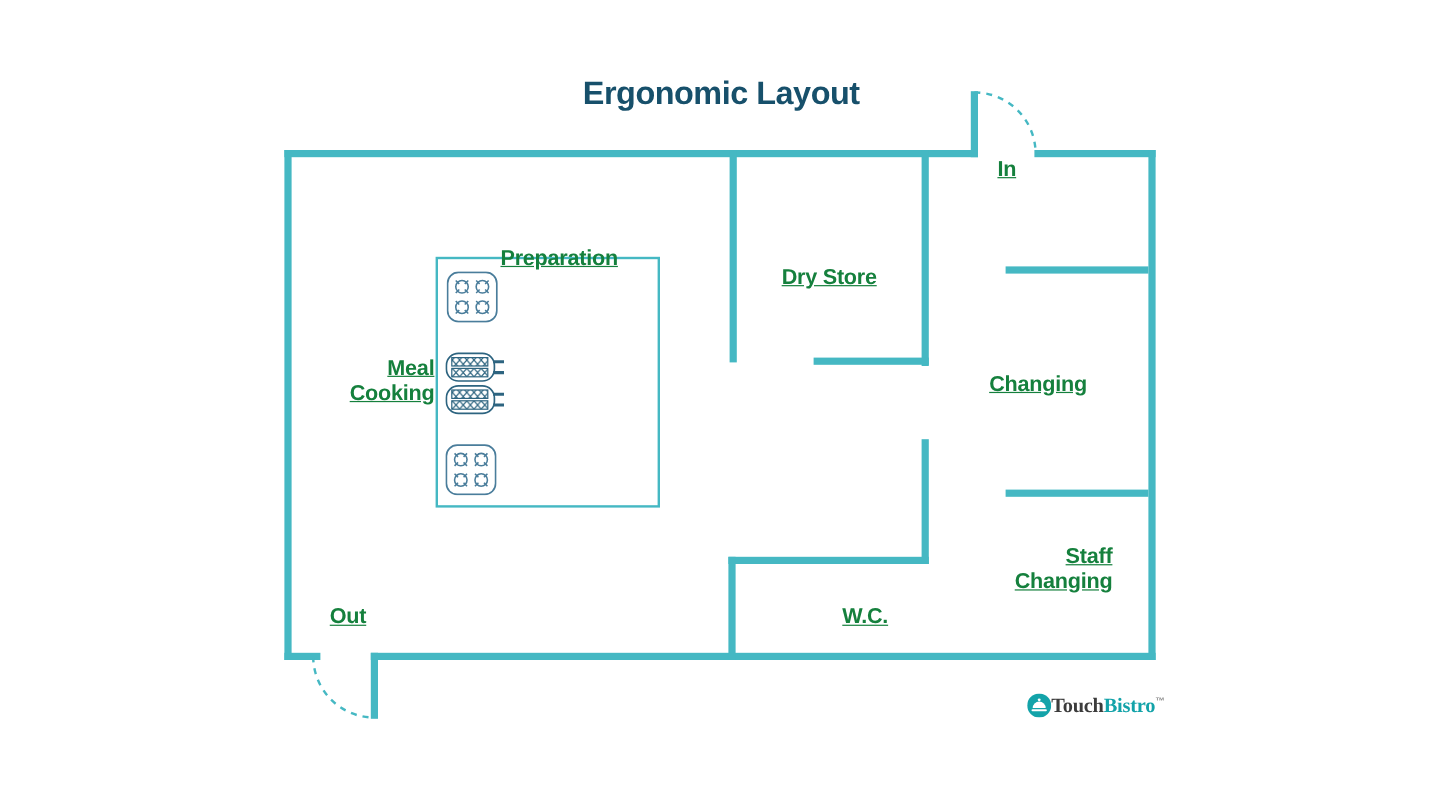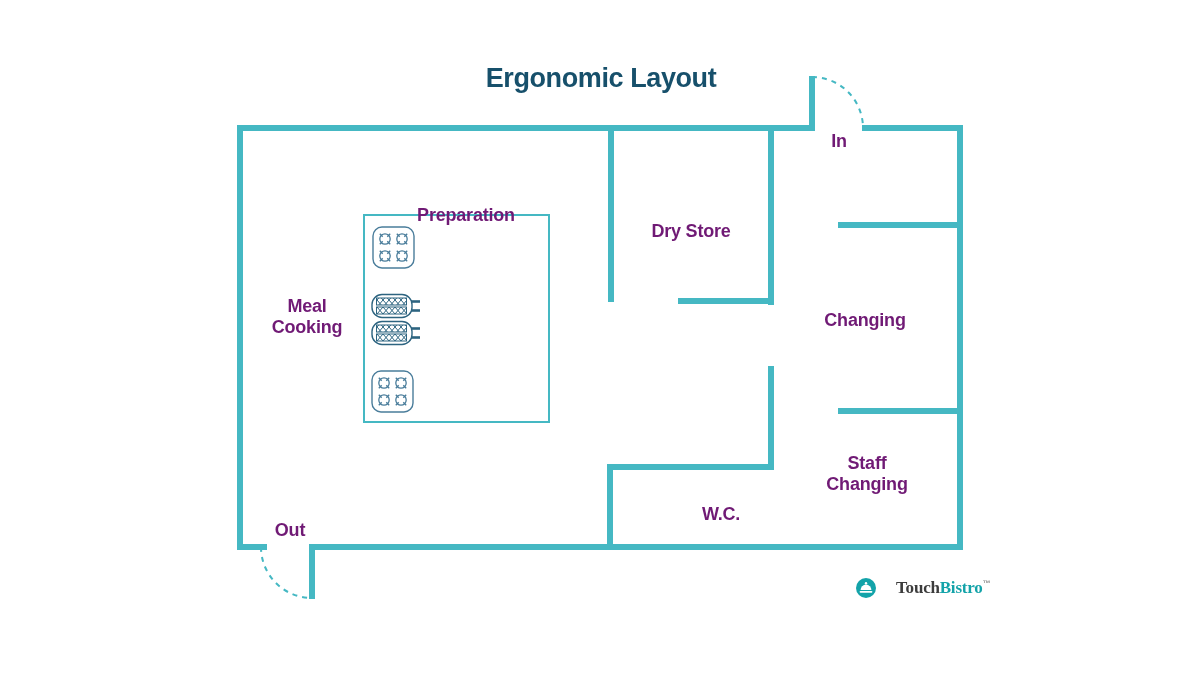--- a/index.html
+++ b/index.html
@@ -3,36 +3,36 @@
 <meta charset="utf-8">
 <style>
   html,body{margin:0;padding:0;background:#ffffff;}
   #stage{
     position:relative;width:1064px;height:675px;background:#ffffff;overflow:hidden;
     font-family:"Liberation Sans",sans-serif;
   }
   .wall{position:absolute;background:#45b8c3;}
   .room-label{
     position:absolute;transform:translate(-50%,-50%);
-    color:#701a75;font-weight:bold;font-size:18px;line-height:1.16;
-    text-align:center;white-space:pre-line;letter-spacing:-0.2px;
+    color:#15803d;font-weight:bold;font-size:18px;line-height:1.16;
+    text-align:right;white-space:pre-line;letter-spacing:-0.2px;text-decoration:underline;
   }
   #title{
     position:absolute;left:601px;top:78px;transform:translate(-50%,-50%);
     color:#17506b;font-weight:bold;font-size:27px;letter-spacing:-0.4px;white-space:nowrap;
   }
   #island{
     position:absolute;left:363px;top:214px;width:187px;height:209px;
     border:2px solid #45b8c3;box-sizing:border-box;
   }
   .appliance{position:absolute;}
   #arc-overlay{position:absolute;left:0;top:0;pointer-events:none;}
   #logo{
     position:absolute;left:856px;top:576px;height:24px;
-    display:flex;align-items:center;gap:20px;
+    display:flex;align-items:center;gap:0;
   }
   #logo .wordmark{
     font-family:"Liberation Serif",serif;font-weight:bold;font-size:17px;
     letter-spacing:-0.2px;white-space:nowrap;
   }
   #logo .t-dark{color:#3c3c3c;}
   #logo .t-teal{color:#13a3a9;}
   #logo .tm{font-size:8px;color:#8a8a8a;vertical-align:super;font-family:"Liberation Sans",sans-serif;}
   .narrow-90{width:110px;}
   .narrow-120{width:120px;}
@@ -113,21 +113,21 @@
   </svg>
 
   <div class="room-label" style="left:466px;top:175px;margin-top:40px;">Preparation</div>
   <div class="room-label" style="left:691px;top:217px;margin-top:14px;">Dry Store</div>
   <div class="room-label" style="left:865px;top:320px;">Changing</div>
   <div class="room-label narrow-120" style="left:867px;top:474px;">Staff Changing</div>
   <div class="room-label narrow-90" style="left:307px;top:317px;">Meal Cooking</div>
   <div class="room-label" style="left:695px;top:514px;margin-left:26px;">W.C.</div>
 
   <div class="room-label" style="left:839px;top:141px;">In</div>
-  <div class="room-label" style="left:290px;top:530px;">Out</div>
+  <div class="room-label" style="left:290px;top:514px;">Out</div>
 
   <div id="logo">
     <svg width="20" height="20" viewBox="0 0 20 20">
       <circle cx="10" cy="10" r="10" fill="#13a3a9"></circle>
       <circle cx="10" cy="5.2" r="1.2" fill="#ffffff"></circle>
       <path d="M4.6 12 A5.4 5.4 0 0 1 15.4 12 Z" fill="#ffffff"></path>
       <rect x="3.6" y="13" width="12.8" height="1.7" rx="0.85" fill="#ffffff"></rect>
     </svg>
     <span class="wordmark"><span class="t-dark">Touch</span><span class="t-teal">Bistro</span><span class="tm">™</span></span>
   </div>

